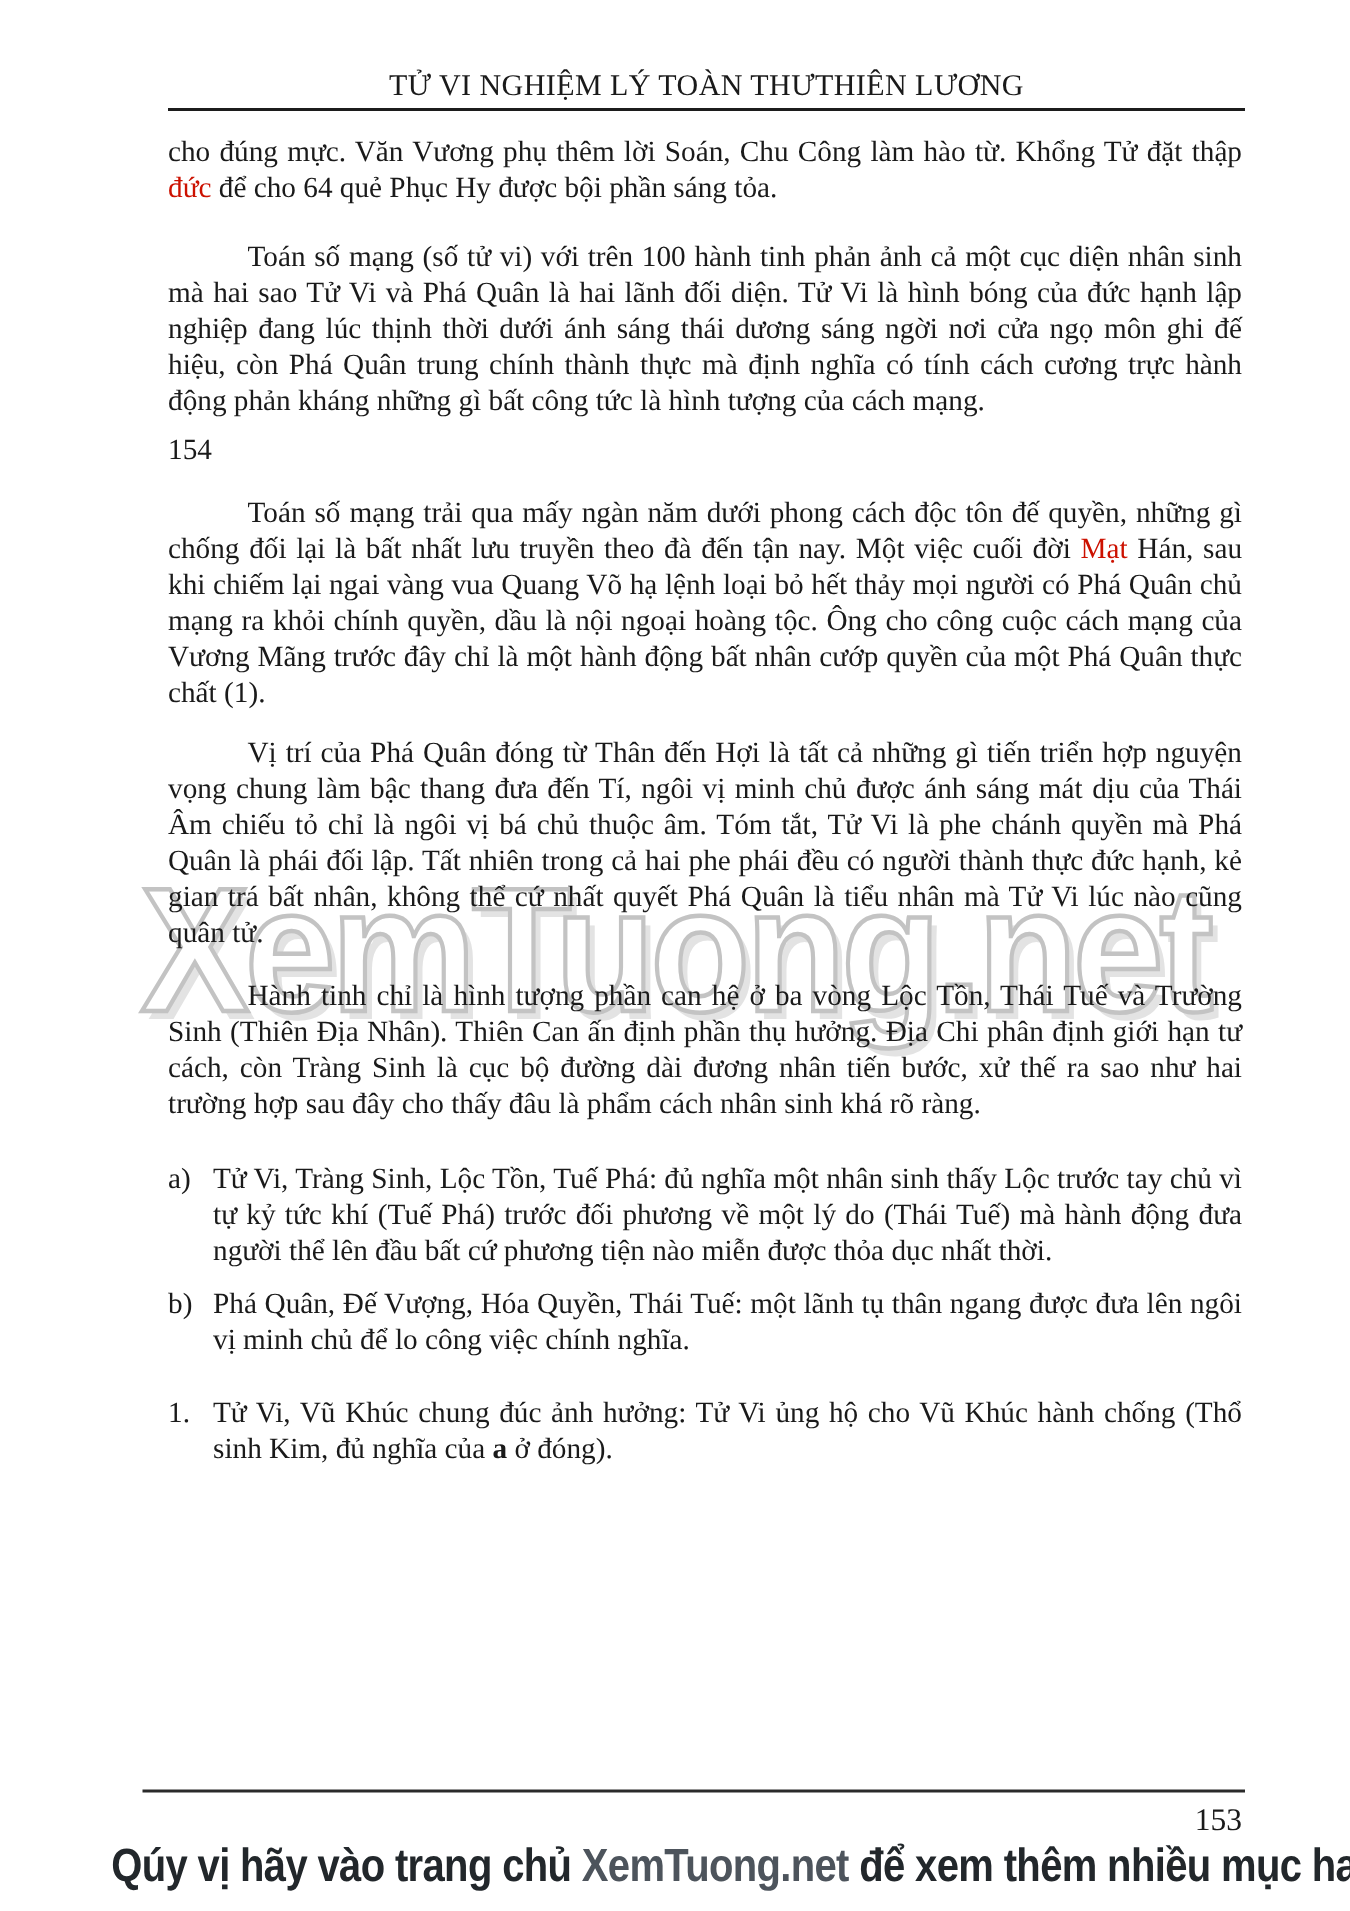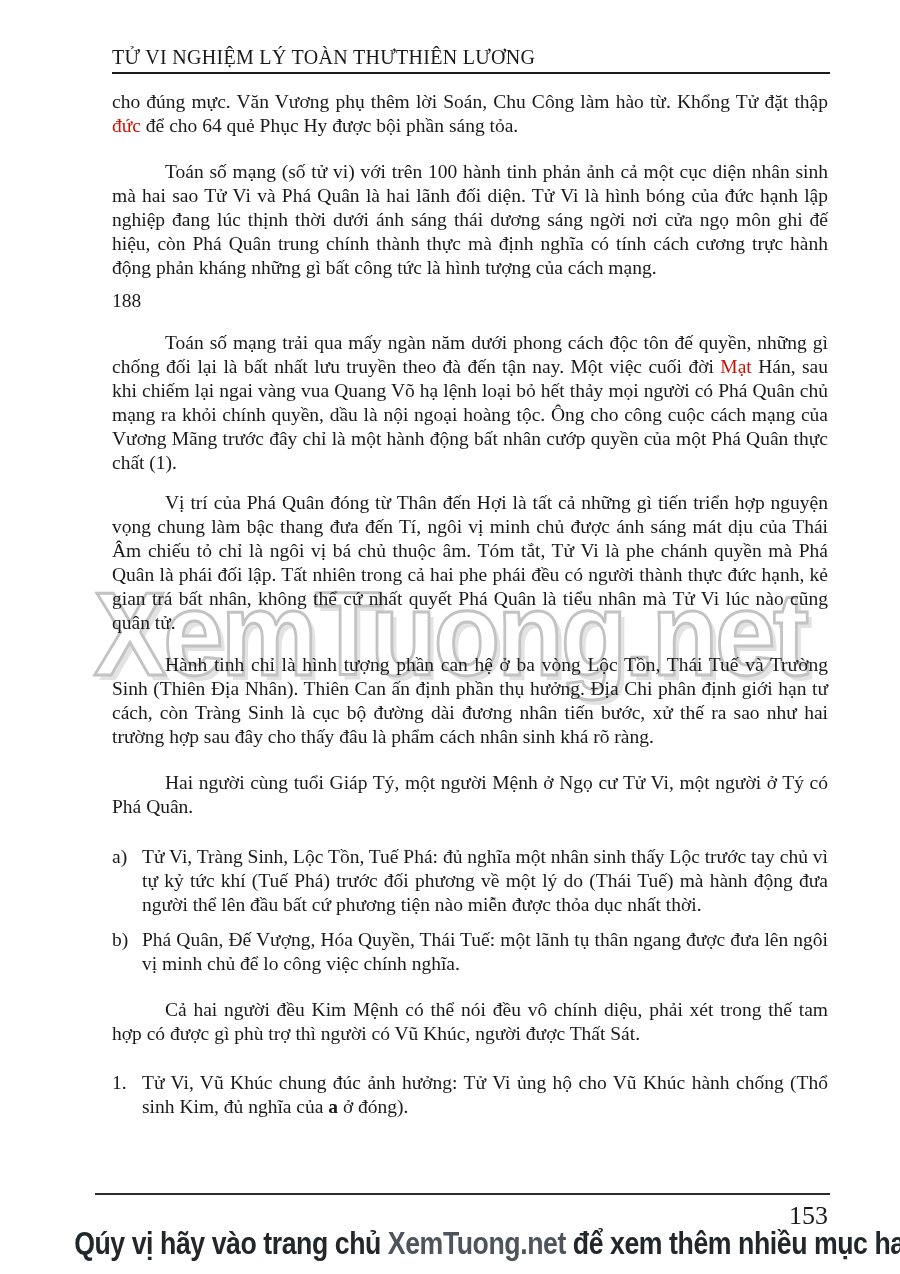--- a/index.html
+++ b/index.html
@@ -6,21 +6,21 @@
   .page {
     position:relative;
     width:900px; height:1274px;
     background:#ffffff;
     overflow:hidden;
     font-family:"Liberation Serif","DejaVu Serif",serif;
     color:var(--text,#1a1a1a);
   }
   .header {
     margin:46px 70px 0 112px;
-    display:flex; justify-content:flex-start; align-items:flex-end;
+    display:flex; justify-content:center; align-items:flex-end;
     font-size:20px; letter-spacing:0.3px;
     border-bottom:2px solid #1c1c1c;
     padding-bottom:3px;
   }
   .watermark {
     position:absolute;
     top:566px; left:50%;
     transform:translateX(-50%) scaleX(0.92);
     font-family:"Liberation Sans","DejaVu Sans",sans-serif;
     font-weight:bold;
@@ -49,21 +49,21 @@
   .red { color:var(--red,#cc1100); }
   .li { display:flex; }
   .li .marker { flex:0 0 30px; }
   .li .litext { flex:1; text-align:justify; }
   .footer-rule {
     position:absolute; left:95px; right:70px; top:1193px;
     height:2px; background:#2a2a2a; z-index:1;
   }
   .pagenum {
     position:absolute; top:1201px; right:72px;
-    font-size:26px; z-index:1;
+    font-size:21px; z-index:1;
   }
   .sitefooter {
     position:absolute; left:0; right:0; top:1226px;
     text-align:center; z-index:1;
     font-family:"Liberation Sans","DejaVu Sans",sans-serif;
   }
   .sitefooter .inner {
     display:inline-block;
     transform:scaleX(0.86); transform-origin:center;
     white-space:nowrap;
@@ -84,42 +84,40 @@
   </div>
 
   <div class="watermark">XemTuong.net</div>
 
   <div class="content">
 
     <p class="m-p1"><span>cho đúng mực.  Văn Vương phụ thêm lời Soán, Chu Công làm hào từ.  Khổng Tử đặt thập </span><span class="red">đức</span><span> để cho 64 quẻ Phục Hy được bội phần sáng tỏa.</span></p>
 
     <p class="indent m-p2">Toán số mạng (số tử vi) với trên 100 hành tinh phản ảnh cả một cục diện nhân sinh mà hai sao Tử Vi và Phá Quân là hai lãnh đối diện.  Tử Vi là hình bóng của đức hạnh lập nghiệp đang lúc thịnh thời dưới ánh sáng thái dương sáng ngời nơi cửa ngọ môn ghi đế hiệu, còn Phá Quân trung chính thành thực mà định nghĩa có tính cách cương trực hành động phản kháng những gì bất công tức là hình tượng của cách mạng.</p>
 
-    <p class="m-p188">188</p>
+    <p class="m-p188">154</p>
 
     <p class="indent m-p3"><span>Toán số mạng trải qua mấy ngàn năm dưới phong cách độc tôn đế quyền, những gì chống đối lại là bất nhất lưu truyền theo đà đến tận nay.  Một việc cuối đời </span><span class="red">Mạt</span><span> Hán, sau khi chiếm lại ngai vàng vua Quang Võ hạ lệnh loại bỏ hết thảy mọi người có Phá Quân chủ mạng ra khỏi chính quyền, dầu là nội ngoại hoàng tộc.  Ông cho công cuộc cách mạng của Vương Mãng trước đây chỉ là một hành động bất nhân cướp quyền của một Phá Quân thực chất (1).</span></p>
 
     <p class="indent m-p4">Vị trí của Phá Quân đóng từ Thân đến Hợi là tất cả những gì tiến triển hợp nguyện vọng chung làm bậc thang đưa đến Tí, ngôi vị minh chủ được ánh sáng mát dịu của Thái Âm chiếu tỏ chỉ là ngôi vị bá chủ thuộc âm.  Tóm tắt, Tử Vi là phe chánh quyền mà Phá Quân là phái đối lập.  Tất nhiên trong cả hai phe phái đều có người thành thực đức hạnh, kẻ gian trá bất nhân, không thể cứ nhất quyết Phá Quân là tiểu nhân mà Tử Vi lúc nào cũng quân tử.</p>
 
 
     <p class="indent m-p5">Hành tinh chỉ là hình tượng phần can hệ ở ba vòng Lộc Tồn, Thái Tuế và Trường Sinh (Thiên Địa Nhân).  Thiên Can ấn định phần thụ hưởng.  Địa Chi phân định giới hạn tư cách, còn Tràng Sinh là cục bộ đường dài đương nhân tiến bước, xử thế ra sao như hai trường hợp sau đây cho thấy đâu là phẩm cách nhân sinh khá rõ ràng.</p>
 
-    <p class="indent m-p6">Hai người cùng tuổi Giáp Tý, một người Mệnh ở Ngọ cư Tử Vi, một người ở Tý có Phá Quân.</p>
 
     <div class="li m-a">
       <span class="marker">a)</span>
       <span class="litext">Tử Vi, Tràng Sinh, Lộc Tồn, Tuế Phá: đủ nghĩa một nhân sinh thấy Lộc trước tay chủ vì tự kỷ tức khí (Tuế Phá) trước đối phương về một lý do (Thái Tuế) mà hành động đưa người thể lên đầu bất cứ phương tiện nào miễn được thỏa dục nhất thời.</span>
     </div>
 
     <div class="li m-b">
       <span class="marker">b)</span>
       <span class="litext">Phá Quân, Đế Vượng, Hóa Quyền, Thái Tuế: một lãnh tụ thân ngang được đưa lên ngôi vị minh chủ để lo công việc chính nghĩa.</span>
     </div>
 
-    <p class="indent m-p7">Cả hai người đều Kim Mệnh có thể nói đều vô chính diệu, phải xét trong thế tam hợp có được gì phù trợ thì người có Vũ Khúc, người được Thất Sát.</p>
 
     <div class="li m-n1">
       <span class="marker">1.</span>
       <span class="litext"><span>Tử Vi, Vũ Khúc chung đúc ảnh hưởng: Tử Vi ủng hộ cho Vũ Khúc hành chống (Thổ sinh Kim, đủ nghĩa của </span><b>a</b><span> ở đóng).</span></span>
     </div>
 
   </div>
 
   <div class="footer-rule"></div>
   <div class="pagenum">153</div>

